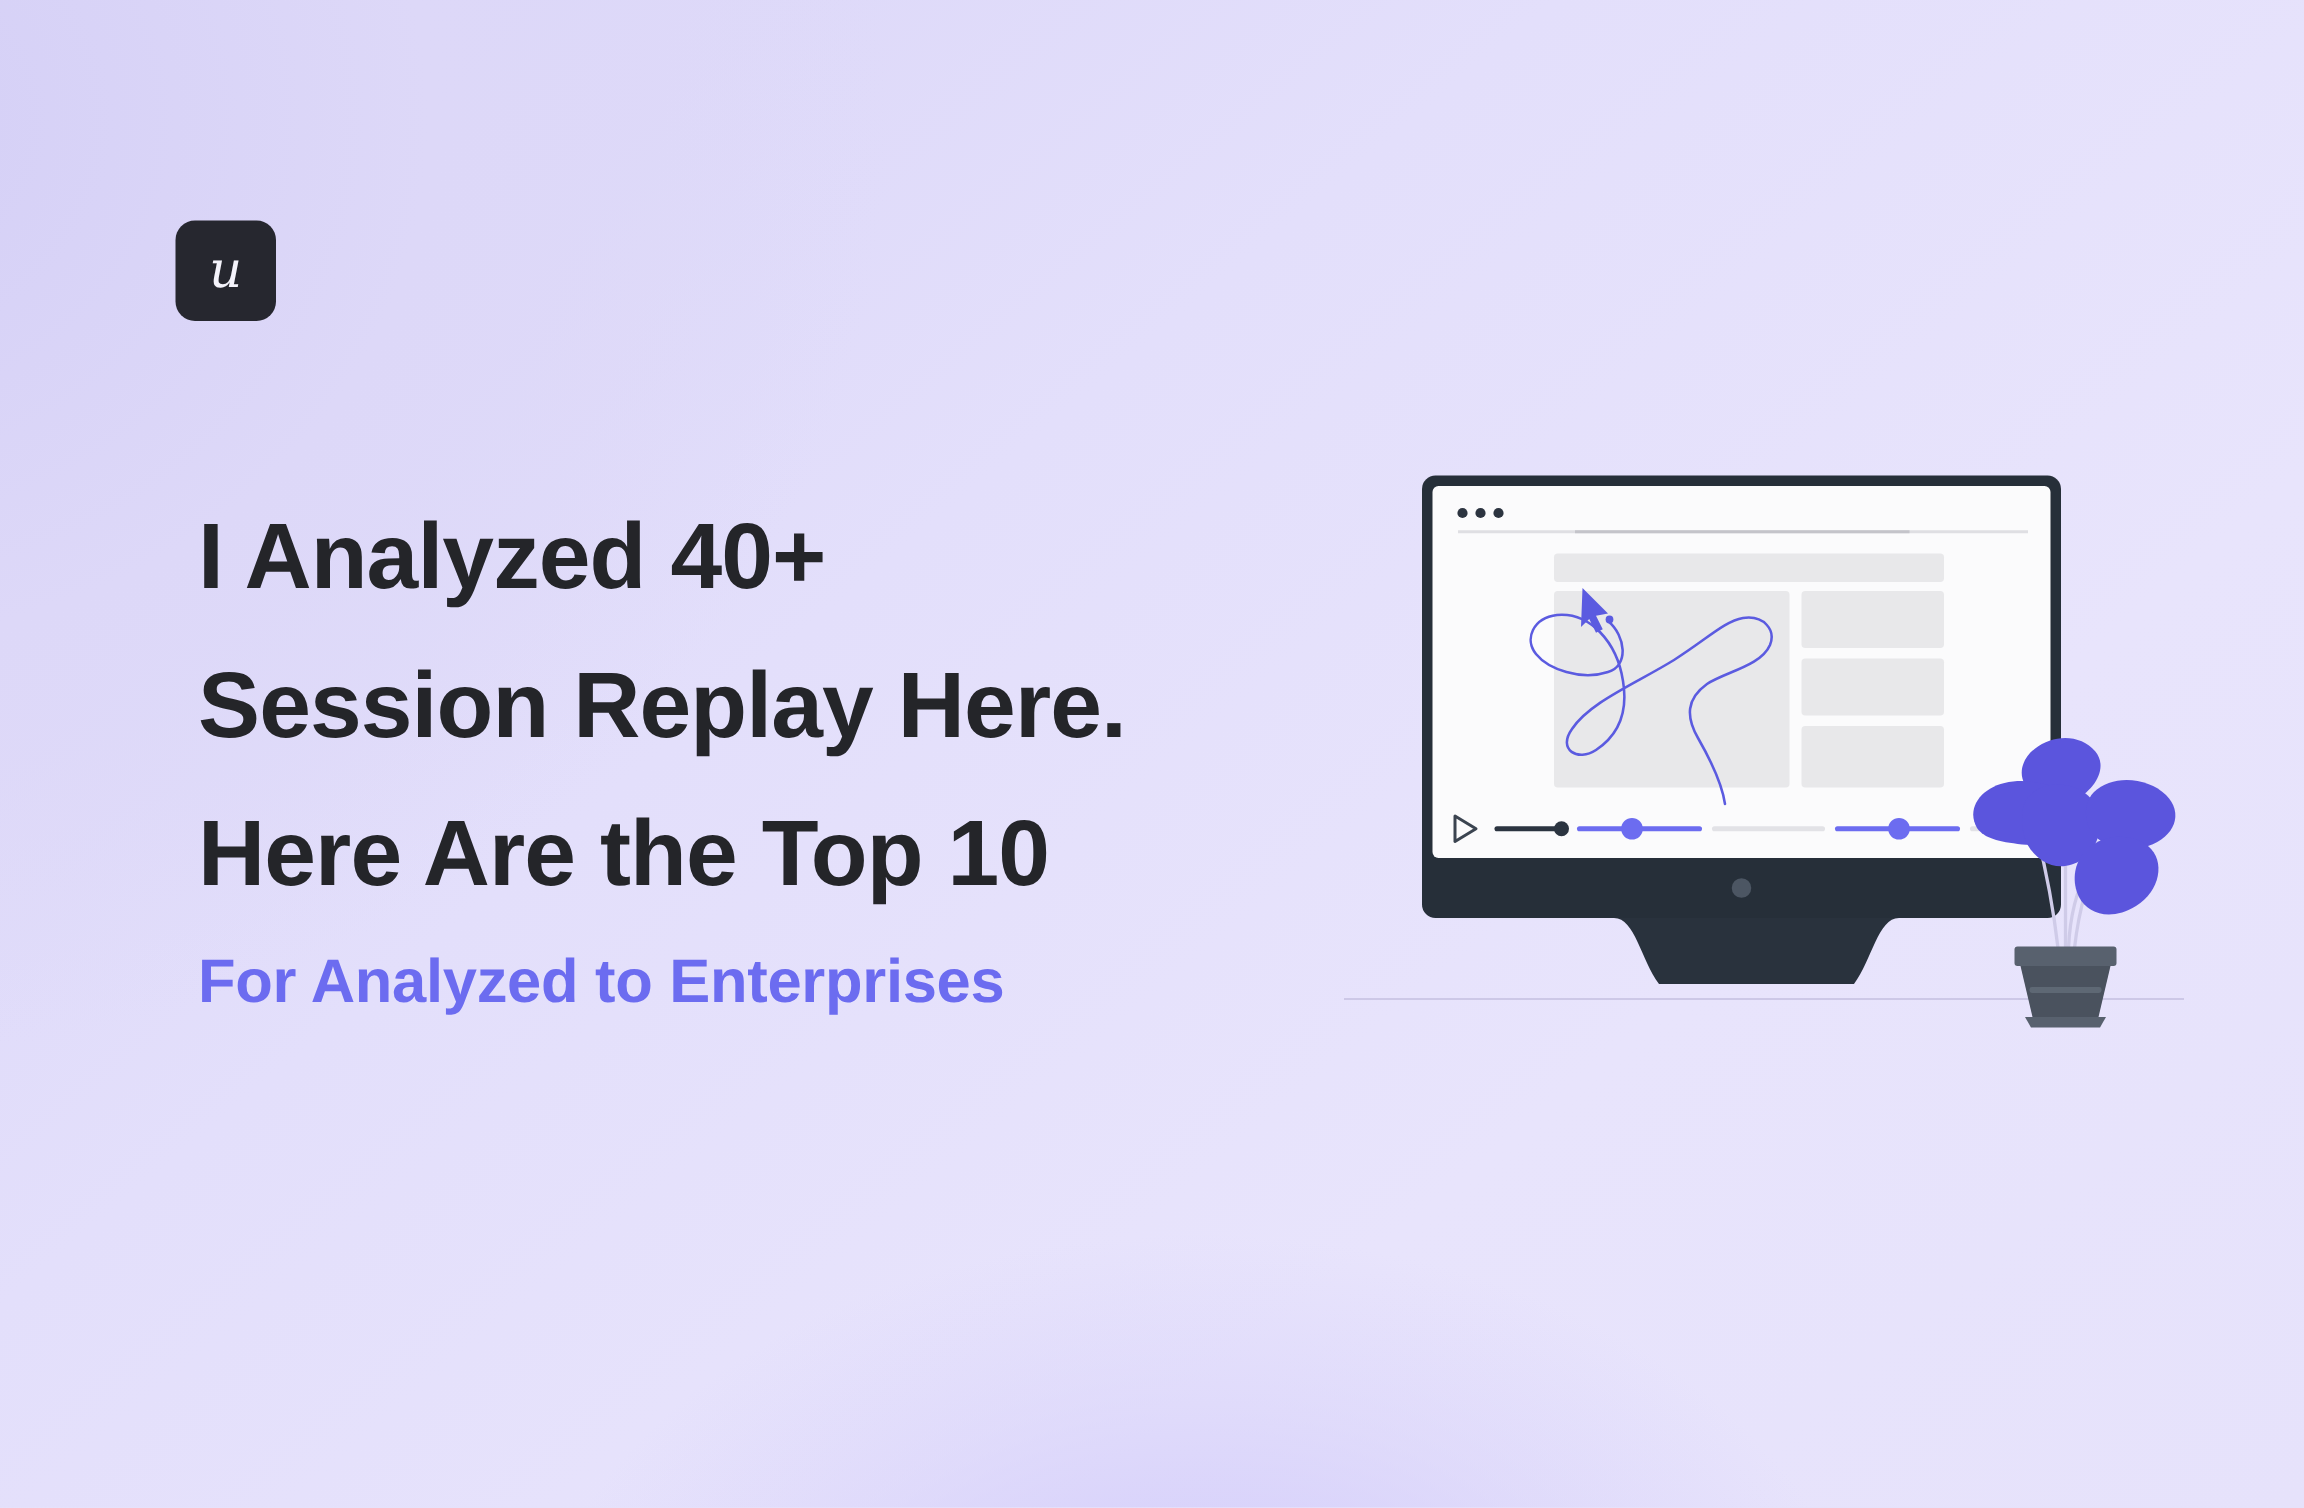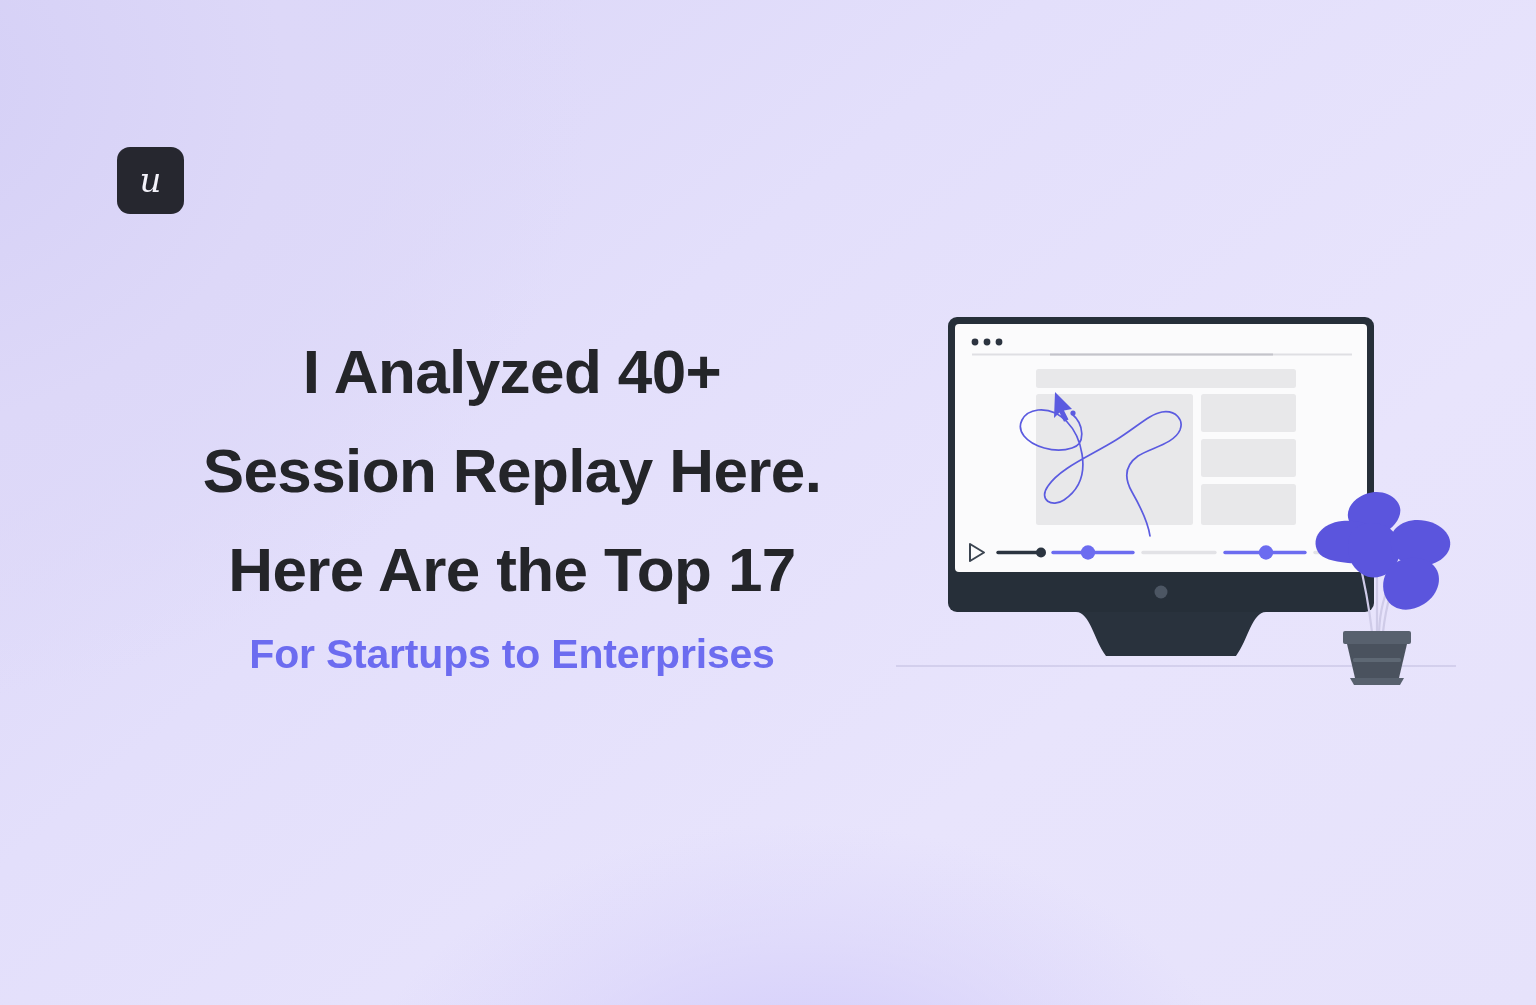--- a/index.html
+++ b/index.html
@@ -44,24 +44,23 @@
     font-size: 34px;
     line-height: 1;
     color: #f4f3fb;
     transform: translateY(-1px);
     user-select: none;
   }
 
   
   .copy {
     position: absolute;
-    left: 142px;
+    left: 132px;
     top: 322px;
     width: 740px;
-    text-align: center;
   }
   .headline {
     margin: 0;
     font-size: 62px;
     line-height: 99px;
     font-weight: 700;
     letter-spacing: -0.6px;
     color: #242529;
     white-space: nowrap;
   }
@@ -91,22 +90,22 @@
 
 <div id="banner">
 
   <div class="logo-mark">
     <span class="logo-glyph">u</span>
   </div>
 
   <div class="copy">
     <h1 class="headline">I Analyzed 40+</h1>
     <h1 class="headline">Session Replay Here.</h1>
-    <h1 class="headline">Here Are the Top 17</h1>
-    <p class="subhead">For Startups to Enterprises</p>
+    <h1 class="headline">Here Are the Top 10</h1>
+    <p class="subhead">For Analyzed to Enterprises</p>
   </div>
 
   <div class="illustration">
     <svg width="600" height="420" viewBox="0 0 600 420" xmlns="http://www.w3.org/2000/svg">
 
       <defs>
         <clipPath id="screenClip">
           <rect x="75" y="44" width="412" height="248" rx="4"></rect>
         </clipPath>
         <clipPath id="panelsClip">

